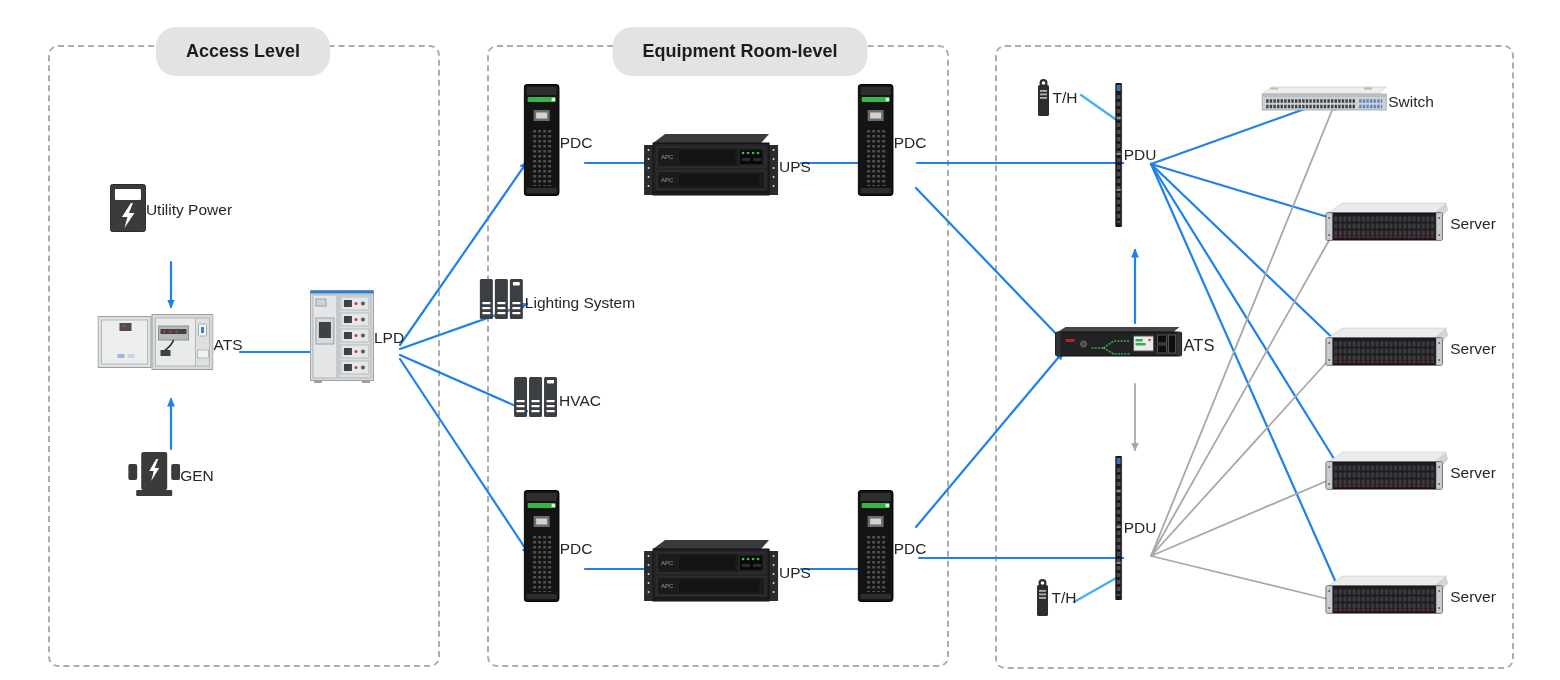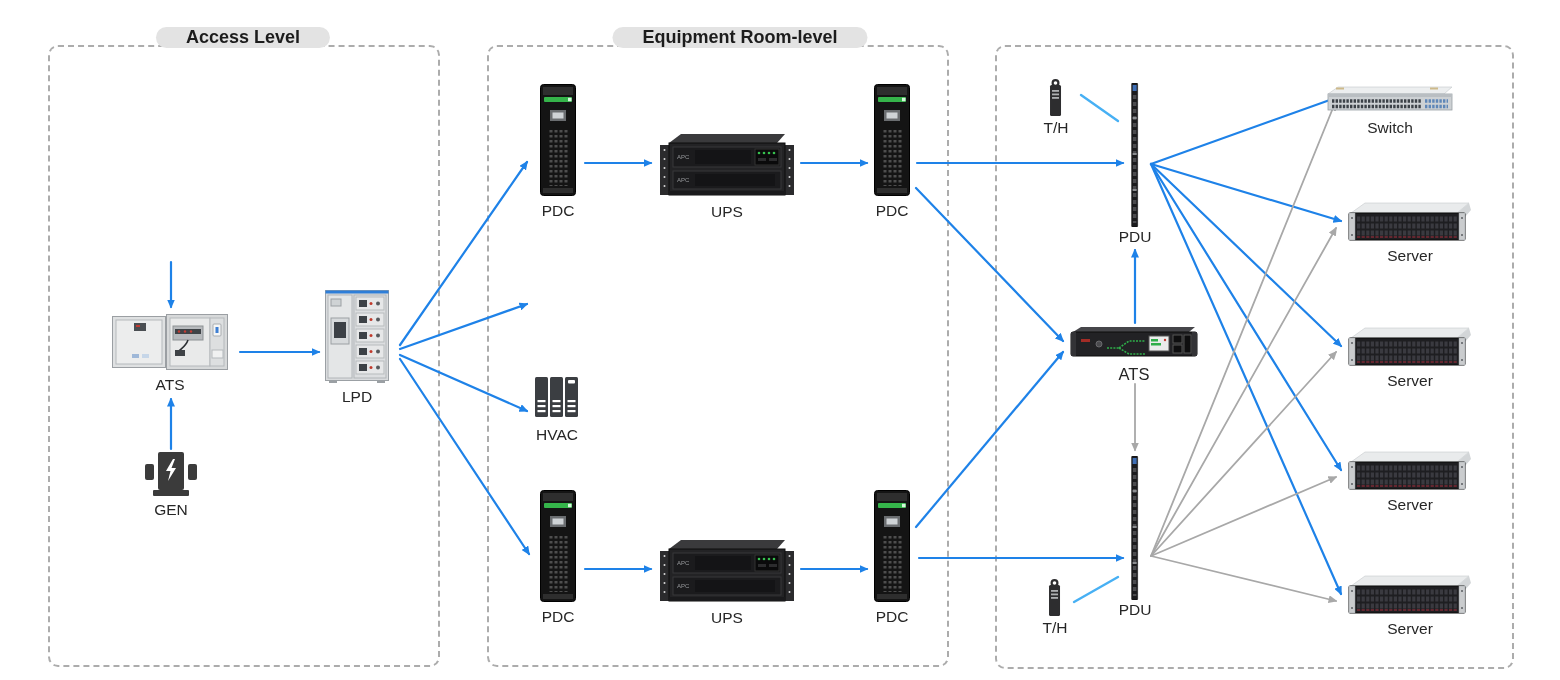--- a/index.html
+++ b/index.html
@@ -1,22 +1,22 @@
 <!DOCTYPE html>
 <html><head>
 <meta charset="utf-8">
 <style>
   html,body{margin:0;padding:0;background:#ffffff;}
   body{font-family:"Liberation Sans", sans-serif;}
   #canvas{position:relative;width:1560px;height:680px;background:#ffffff;overflow:hidden;}
   .zone{position:absolute;border:2px dashed #ACACAC;border-radius:10px;}
   .pill{position:absolute;transform:translateX(-50%);background:#E3E3E3;border-radius:20px;
-        padding:0 30px;font-size:18px;font-weight:bold;color:#1C1C1C;white-space:nowrap;z-index:3;}
+        padding:14px 30px;font-size:18px;font-weight:bold;color:#1C1C1C;white-space:nowrap;z-index:3;}
   #edges{position:absolute;left:0;top:0;z-index:1;pointer-events:none;}
-  .node{position:absolute;transform:translateX(-50%);display:flex;flex-direction:column;align-items:center;z-index:2;}
+  .node{position:absolute;transform:translateX(-50%);display:flex;align-items:center;z-index:2;}
   .lbl{margin-top:4px;font-size:15.5px;color:#262626;white-space:nowrap;line-height:1.2;text-align:center;}
 </style>
 </head>
 <body>
 
 <div id="canvas">
 
   <div class="zone" style="left:48px;top:45px;width:388px;height:618px;"></div>
   <div class="zone" style="left:487px;top:45px;width:458px;height:618px;"></div>
   <div class="zone" style="left:995px;top:45px;width:515px;height:620px;"></div>
@@ -57,20 +57,28 @@
       <line x1="1135" y1="384" x2="1135" y2="450" stroke="#A8A8A8" stroke-width="1.8" stroke-linecap="round" marker-end="url(#ah-gray)"></line>
       <line x1="1151" y1="556" x2="1335" y2="103" stroke="#A8A8A8" stroke-width="1.8" stroke-linecap="round" marker-end="url(#ah-gray)"></line>
       <line x1="1151" y1="556" x2="1336" y2="228" stroke="#A8A8A8" stroke-width="1.8" stroke-linecap="round" marker-end="url(#ah-gray)"></line>
       <line x1="1151" y1="556" x2="1336" y2="352" stroke="#A8A8A8" stroke-width="1.8" stroke-linecap="round" marker-end="url(#ah-gray)"></line>
       <line x1="1151" y1="556" x2="1336" y2="477" stroke="#A8A8A8" stroke-width="1.8" stroke-linecap="round" marker-end="url(#ah-gray)"></line>
       <line x1="1151" y1="556" x2="1336" y2="601" stroke="#A8A8A8" stroke-width="1.8" stroke-linecap="round" marker-end="url(#ah-gray)"></line>
       <line x1="1081" y1="95" x2="1118" y2="121" stroke="#47B0F4" stroke-width="2.4" stroke-linecap="round"></line>
       <line x1="1074" y1="602" x2="1118" y2="577" stroke="#47B0F4" stroke-width="2.4" stroke-linecap="round"></line>
     </svg>
 
+  <div class="node" style="left:171px;top:184px;">
+    <svg width="36" height="48" viewBox="0 0 36 48">
+      <rect x="0.5" y="0.5" width="35" height="47" rx="2" fill="#3b3b3b" stroke="#2a2a2a"></rect>
+      <rect x="5" y="5" width="26" height="11" rx="1" fill="#ffffff"></rect>
+      <path d="M21 19 L12 33 L17.5 33 L14.5 44 L24.5 29 L19 29 L23 19 Z" fill="#ffffff"></path>
+    </svg>
+    <div class="lbl">Utility Power</div>
+  </div>
 
   <div class="node" style="left:170px;top:314px;">
     <svg width="116" height="56" viewBox="0 0 116 56">
       <rect x="0.5" y="2.5" width="53" height="51" fill="#dfe1e2" stroke="#9b9fa3"></rect>
       <rect x="4" y="6" width="46" height="44" fill="#eceded" stroke="#b5b9bc"></rect>
       <rect x="22" y="9" width="12" height="8" fill="#4a4e52"></rect>
       <rect x="24" y="11" width="4" height="2" fill="#c33b32"></rect>
       <rect x="20" y="40" width="7" height="4" fill="#9fb8d8"></rect>
       <rect x="30" y="40" width="7" height="4" fill="#c6d6e8"></rect>
       <rect x="54.5" y="0.5" width="61" height="55" fill="#d7d9da" stroke="#9b9fa3"></rect>
@@ -213,20 +221,40 @@
         <line x1="11" y1="46" x2="11" y2="102"></line>
           <line x1="16" y1="46" x2="16" y2="102"></line>
         <line x1="21" y1="46" x2="21" y2="102"></line>
           <line x1="26" y1="46" x2="26" y2="102"></line>
       </g>
       <rect x="3" y="104" width="30" height="5" fill="#2e2e2e"></rect>
     </svg>
     <div class="lbl" style="margin-top:6px;">PDC</div>
   </div>
 
+  <div class="node" style="left:557px;top:278px;">
+    <svg width="46" height="42" viewBox="0 0 46 42">
+      <rect x="1" y="1" width="13" height="40" rx="1.5" fill="#3b3e42"></rect>
+      <rect x="16" y="1" width="13" height="40" rx="1.5" fill="#3b3e42"></rect>
+      <rect x="31" y="1" width="13" height="40" rx="1.5" fill="#3b3e42"></rect>
+      <rect x="34" y="4" width="7" height="3.5" rx="1" fill="#ffffff"></rect>
+      <g fill="#ffffff">
+        <rect x="3.5" y="24" width="8" height="2.2"></rect>
+          <rect x="3.5" y="29" width="8" height="2.2"></rect>
+          <rect x="3.5" y="34" width="8" height="2.2"></rect>
+        <rect x="18.5" y="24" width="8" height="2.2"></rect>
+          <rect x="18.5" y="29" width="8" height="2.2"></rect>
+          <rect x="18.5" y="34" width="8" height="2.2"></rect>
+        <rect x="33.5" y="24" width="8" height="2.2"></rect>
+          <rect x="33.5" y="29" width="8" height="2.2"></rect>
+          <rect x="33.5" y="34" width="8" height="2.2"></rect>
+      </g>
+    </svg>
+    <div class="lbl" style="margin-top:8px;">Lighting System</div>
+  </div>
 
   <div class="node" style="left:557px;top:376px;">
     <svg width="46" height="42" viewBox="0 0 46 42">
       <rect x="1" y="1" width="13" height="40" rx="1.5" fill="#3b3e42"></rect>
       <rect x="16" y="1" width="13" height="40" rx="1.5" fill="#3b3e42"></rect>
       <rect x="31" y="1" width="13" height="40" rx="1.5" fill="#3b3e42"></rect>
       <rect x="34" y="4" width="7" height="3.5" rx="1" fill="#ffffff"></rect>
       <g fill="#ffffff">
         <rect x="3.5" y="24" width="8" height="2.2"></rect>
           <rect x="3.5" y="29" width="8" height="2.2"></rect>
@@ -379,21 +407,21 @@
       <circle cx="9" cy="5" r="4" fill="#2d2d2f"></circle>
         <circle cx="9" cy="5" r="1.8" fill="#ffffff"></circle>
       <rect x="3.5" y="7" width="11" height="31" rx="1.5" fill="#2d2d2f"></rect>
       <rect x="5.5" y="12" width="7" height="1.8" fill="#aeb0b2"></rect>
       <rect x="5.5" y="15.5" width="7" height="1.8" fill="#aeb0b2"></rect>
       <rect x="5.5" y="19" width="7" height="1.8" fill="#aeb0b2"></rect>
     </svg>
     <div class="lbl" style="margin-top:1px;">T/H</div>
   </div>
 
-  <div class="node" style="left:1390px;top:85px;">
+  <div class="node" style="left:1347px;top:85px;">
     <svg width="128" height="30" viewBox="0 0 128 30">
       <polygon points="2,9 12,2 126,2 118,9" fill="#eceeef" stroke="#c3c7ca" stroke-width="0.6"></polygon>
       <rect x="10" y="2.5" width="8" height="2" fill="#cdb98a"></rect>
         <rect x="104" y="2.5" width="8" height="2" fill="#cdb98a"></rect>
       <rect x="2" y="9" width="124" height="16" fill="#cdd1d4" stroke="#9aa0a5" stroke-width="0.8"></rect>
       <rect x="2" y="9" width="124" height="3" fill="#b9bec2"></rect>
       <line x1="6" y1="16" x2="96" y2="16" stroke="#3c4248" stroke-width="3.4" stroke-dasharray="2.4 1.2"></line>
       <line x1="6" y1="21.5" x2="96" y2="21.5" stroke="#3c4248" stroke-width="3.4" stroke-dasharray="2.4 1.2"></line>
       <line x1="99" y1="16" x2="122" y2="16" stroke="#5f87b8" stroke-width="3.4" stroke-dasharray="2.4 1.2"></line>
       <line x1="99" y1="21.5" x2="122" y2="21.5" stroke="#5f87b8" stroke-width="3.4" stroke-dasharray="2.4 1.2"></line>

